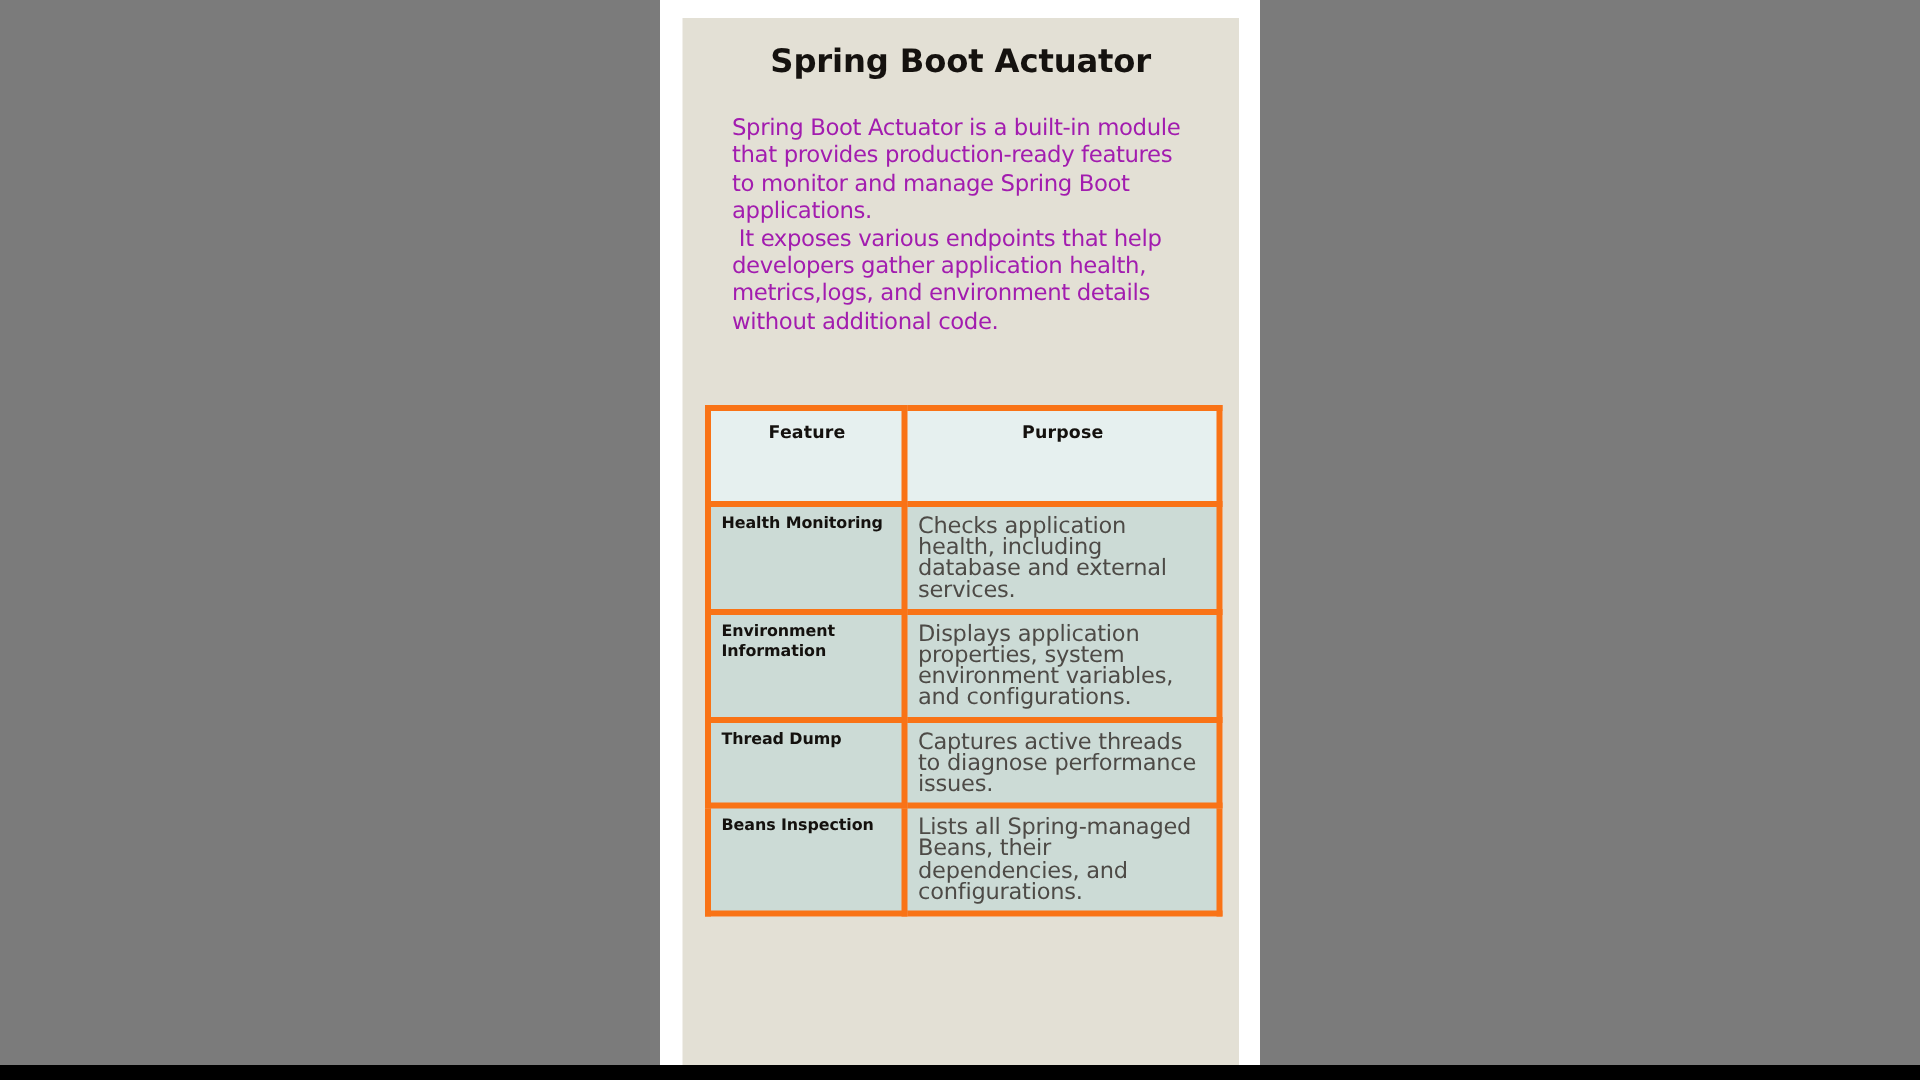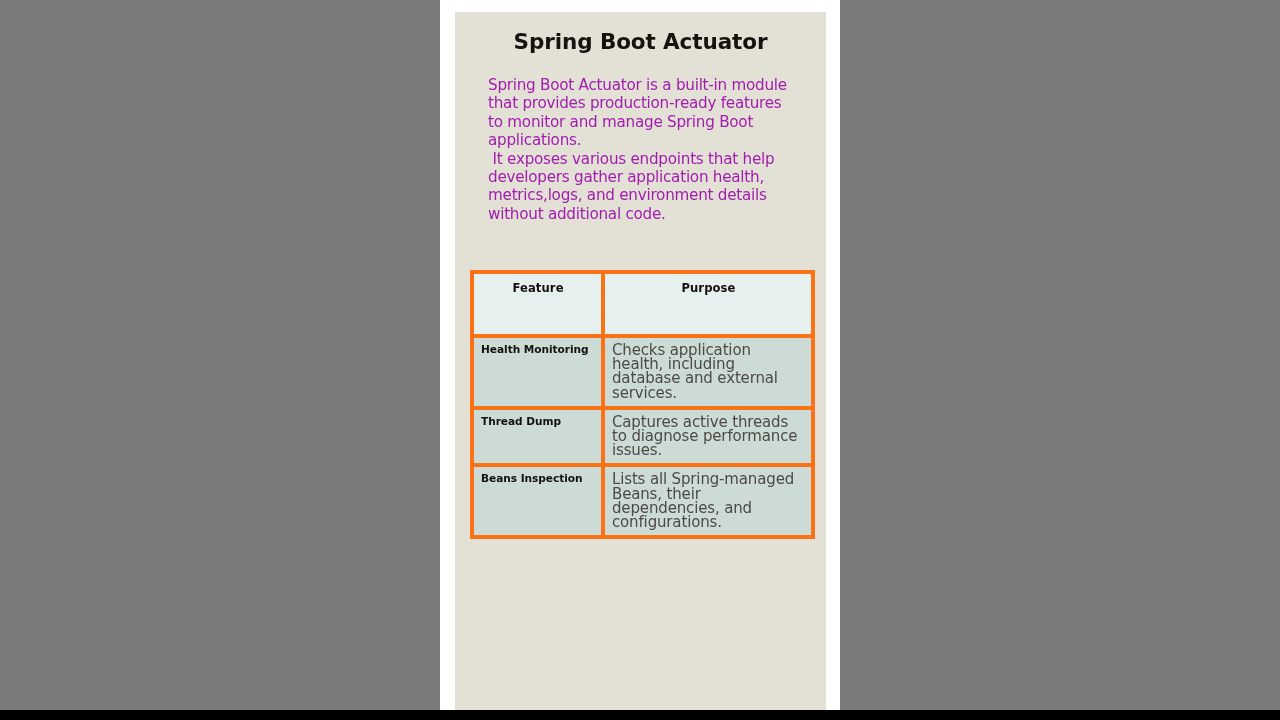--- a/index.html
+++ b/index.html
@@ -143,20 +143,24 @@
             <th>Feature</th>
             <th>Purpose</th>
           </tr>
         </thead>
         <tbody>
             <tr class="row-a">
               <td class="cell-feature">Health Monitoring</td>
               <td class="cell-purpose">Checks application health, including database and external services.</td>
             </tr>
             <tr class="row-a">
+              <td class="cell-feature">Environment Information</td>
+              <td class="cell-purpose">Displays application properties, system environment variables, and configurations.</td>
+            </tr>
+            <tr class="row-a">
               <td class="cell-feature">Thread Dump</td>
               <td class="cell-purpose">Captures active threads to diagnose performance issues.</td>
             </tr>
             <tr class="row-a">
               <td class="cell-feature">Beans Inspection</td>
               <td class="cell-purpose">Lists all Spring-managed Beans, their dependencies, and configurations.</td>
             </tr>
           </tbody>
       </table>
     </div>

